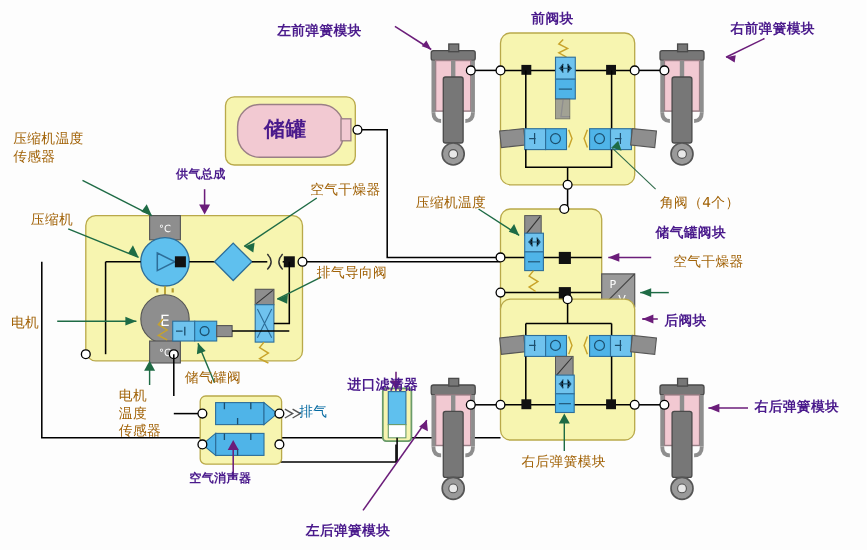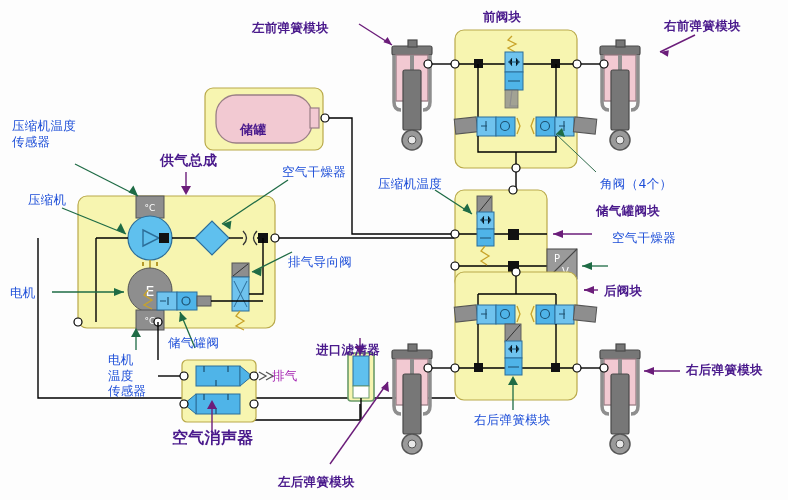--- a/index.html
+++ b/index.html
@@ -1,22 +1,22 @@
 <!DOCTYPE html>
 <html><head>
 <meta charset="utf-8">
 <title>Air Suspension Schematic</title>
 <style>
   html,body{margin:0;padding:0;background:#ffffff;}
   body{font-family:"DejaVu Sans","Liberation Sans",sans-serif;}
   #stage{position:relative;width:788px;height:500px;background:#fdfdfd;overflow:hidden;}
   .lbl{position:absolute;font-size:12.5px;line-height:1.25;white-space:pre;letter-spacing:.3px;}
-  .lbl.green{color:#1d4ed8;}
+  .lbl.green{color:#a16207;}
   .lbl.purple{color:#4a1a8c;font-weight:bold;}
-  .lbl.gray{color:#a21caf;}
+  .lbl.gray{color:#0369a1;font-family:Liberation Mono, monospace;}
   svg{position:absolute;left:0;top:0;}
   .blk{fill:#f7f5b0;stroke:#b9a94a;stroke-width:1.2;}
   .pipe{stroke:#000;stroke-width:1.4;fill:none;}
   .node{fill:#fff;stroke:#000;stroke-width:1.2;}
   .jn{fill:#111;}
   .vlv{fill:#6fc3ee;stroke:#2d6e99;stroke-width:1;}
   .vlv2{fill:#4fb4e8;stroke:#2d6e99;stroke-width:1;}
   .gray-b{fill:#8e8e8e;stroke:#555;stroke-width:1;}
   .pink{fill:#f2c9d2;stroke:#9a7f86;stroke-width:1.3;}
   .dgray{fill:#777;stroke:#4a4a4a;stroke-width:1.2;}
@@ -361,34 +361,34 @@
     <path class="arwG" d="M513 410 L513 382"></path>
     <path d="M513 376 l-5 9 10 0 z" fill="#1e6b45"></path>
   </g>
 
 </svg>
 
 <div class="lbl purple" style="left:252px;top:20px;">左前弹簧模块</div>
 <div class="lbl purple" style="left:483px;top:9px;">前阀块</div>
 <div class="lbl purple" style="left:664px;top:18px;">右前弹簧模块</div>
 
-<div class="lbl purple" style="left:240px;top:122px;font-size:13px;">储罐</div>
+<div class="lbl purple" style="left:240px;top:107px;font-size:19px;">储罐</div>
 
 <div class="lbl green" style="left:12px;top:118px;">压缩机温度
 传感器</div>
-<div class="lbl purple" style="left:160px;top:152px;font-size:14px;">供气总成</div>
+<div class="lbl purple" style="left:160px;top:152px;font-size:11px;">供气总成</div>
 <div class="lbl green" style="left:282px;top:164px;">空气干燥器</div>
 <div class="lbl green" style="left:28px;top:192px;">压缩机</div>
 <div class="lbl green" style="left:10px;top:285px;">电机</div>
 <div class="lbl green" style="left:108px;top:352px;">电机
 温度
 传感器</div>
 <div class="lbl green" style="left:168px;top:335px;">储气罐阀</div>
-<div class="lbl green" style="left:288px;top:254px;">排气导向阀</div>
-<div class="lbl purple" style="left:172px;top:428px;font-size:16px;">空气消声器</div>
+<div class="lbl green" style="left:288px;top:240px;">排气导向阀</div>
+<div class="lbl purple" style="left:172px;top:428px;font-size:11px;">空气消声器</div>
 <div class="lbl gray" style="left:272px;top:368px;">排气</div>
 
 <div class="lbl purple" style="left:316px;top:322px;margin-top:20px;">进口滤清器</div>
 <div class="lbl green" style="left:378px;top:176px;">压缩机温度</div>
 <div class="lbl green" style="left:600px;top:176px;">角阀（4个）</div>
 <div class="lbl purple" style="left:596px;top:203px;">储气罐阀块</div>
 <div class="lbl green" style="left:612px;top:230px;">空气干燥器</div>
 <div class="lbl purple" style="left:604px;top:283px;">后阀块</div>
 <div class="lbl green" style="left:474px;top:412px;">右后弹簧模块</div>
 <div class="lbl purple" style="left:278px;top:474px;">左后弹簧模块</div>

